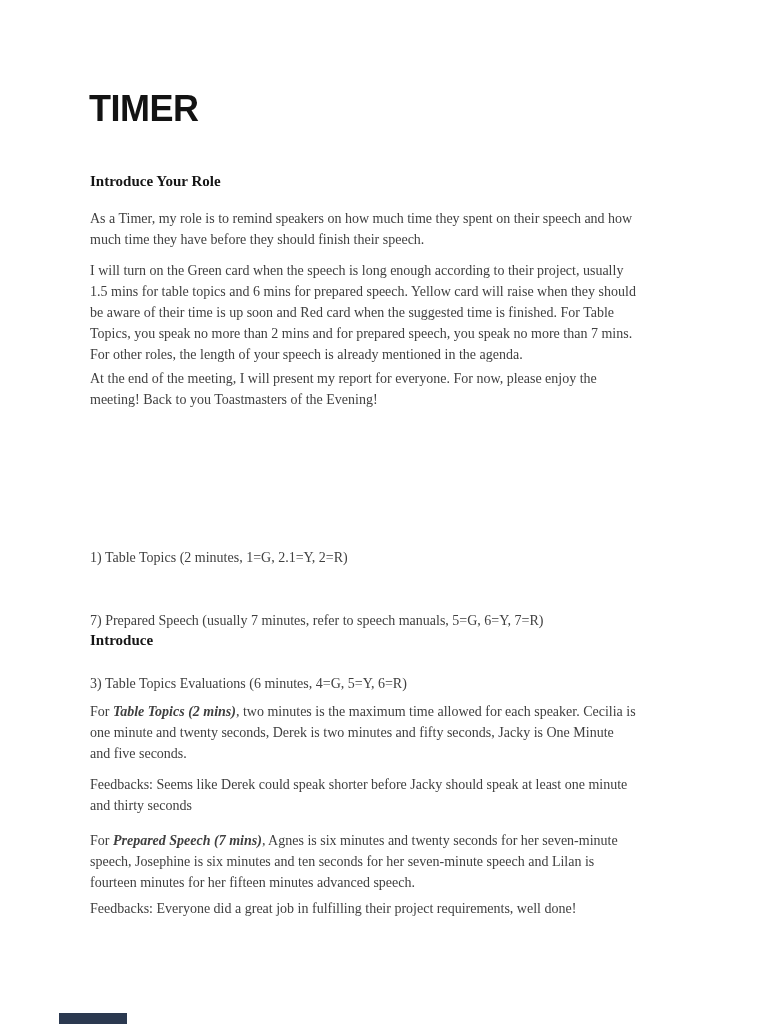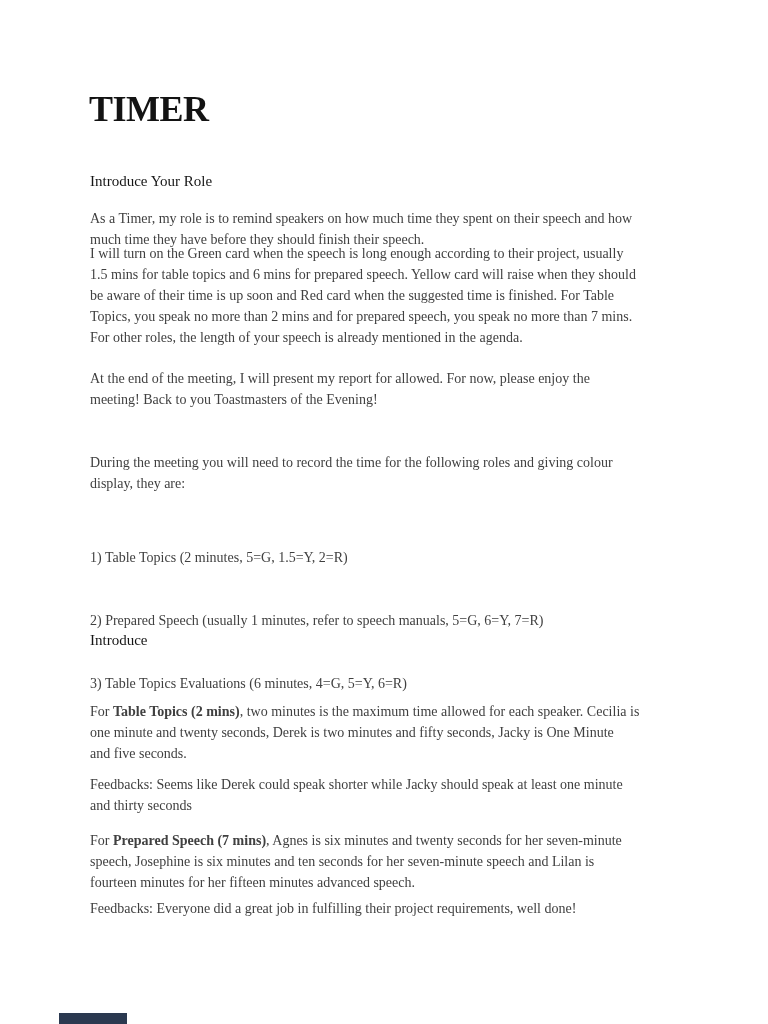--- a/index.html
+++ b/index.html
@@ -5,74 +5,72 @@
   html,body { margin:0; padding:0; background:#ffffff; }
   body { width:768px; height:1024px; }
   .page {
     position:relative; width:768px; height:1024px;
     background:#ffffff; overflow:hidden;
     font-family:"Liberation Serif","DejaVu Serif",serif;
     color:#1e1e1e;
   }
   .title {
     position:absolute; left:89px; top:90px; margin:0;
-    font-family:Liberation Serif, serif;
+    font-family:Liberation Sans, sans-serif;
     font-weight:bold; font-size:36px; line-height:38px;
     letter-spacing:-0.5px; color:#131313;
   }
   .blk {
     position:absolute; left:90px; margin:0;
     font-size:14px; line-height:21px;
     white-space:pre; color:#404040;
   }
-  .h { font-weight:normal; font-size:15px; color:#151515; }
-  .bi { font-weight:bold; }
+  .h { font-weight:bold; font-size:15px; color:#151515; }
+  .bi { font-weight:bold; font-style:italic; }
   .footer-chip {
     position:absolute; left:59px; top:1013px; width:68px; height:11px;
     background:#2b3950;
   }
 </style>
 </head>
 <body>
 
 <div class="page">
 
   <h1 class="title">TIMER</h1>
 
   <h2 class="blk h" style="top:171px">Introduce Your Role</h2>
 
   <p class="blk" style="top:208px">As a Timer, my role is to remind speakers on how much time they spent on their speech and how
 much time they have before they should finish their speech.</p>
 
-  <p class="blk" style="top:243px">I will turn on the Green card when the speech is long enough according to their project, usually
+  <p class="blk" style="top:260px">I will turn on the Green card when the speech is long enough according to their project, usually
 1.5 mins for table topics and 6 mins for prepared speech. Yellow card will raise when they should
 be aware of their time is up soon and Red card when the suggested time is finished. For Table
 Topics, you speak no more than 2 mins and for prepared speech, you speak no more than 7 mins.
 For other roles, the length of your speech is already mentioned in the agenda.</p>
 
-  <p class="blk" style="top:368px">At the end of the meeting, I will present my report for allowed. For now, please enjoy the
+  <p class="blk" style="top:368px">At the end of the meeting, I will present my report for everyone. For now, please enjoy the
 meeting! Back to you Toastmasters of the Evening!</p>
 
-  <p class="blk" style="top:452px">During the meeting you will need to record the time for the following roles and giving colour
-display, they are:</p>
 
   <div class="blk" style="top:505px">
-    <div>1) Table Topics (2 minutes, 5=G, 1.5=Y, 2=R)</div>
-    <div>2) Prepared Speech (usually 1 minutes, refer to speech manuals, 5=G, 6=Y, 7=R)</div>
+    <div>1) Table Topics (2 minutes, 1=G, 2.1=Y, 2=R)</div>
+    <div>7) Prepared Speech (usually 7 minutes, refer to speech manuals, 5=G, 6=Y, 7=R)</div>
     <div>3) Table Topics Evaluations (6 minutes, 4=G, 5=Y, 6=R)</div>
   </div>
 
   <h2 class="blk h" style="top:630px">Introduce</h2>
 
 
   <p class="blk" style="top:701px"><span>For </span><span class="bi">Table Topics (2 mins)</span><span>, two minutes is the maximum time allowed for each speaker. Cecilia is
 one minute and twenty seconds, Derek is two minutes and fifty seconds, Jacky is One Minute
 and five seconds.</span></p>
 
-  <p class="blk" style="top:774px">Feedbacks: Seems like Derek could speak shorter while Jacky should speak at least one minute
+  <p class="blk" style="top:774px">Feedbacks: Seems like Derek could speak shorter before Jacky should speak at least one minute
 and thirty seconds</p>
 
   <p class="blk" style="top:830px"><span>For </span><span class="bi">Prepared Speech (7 mins)</span><span>, Agnes is six minutes and twenty seconds for her seven-minute
 speech, Josephine is six minutes and ten seconds for her seven-minute speech and Lilan is
 fourteen minutes for her fifteen minutes advanced speech.</span></p>
 
   <p class="blk" style="top:898px">Feedbacks: Everyone did a great job in fulfilling their project requirements, well done!</p>
 
   <div class="footer-chip"></div>
 

